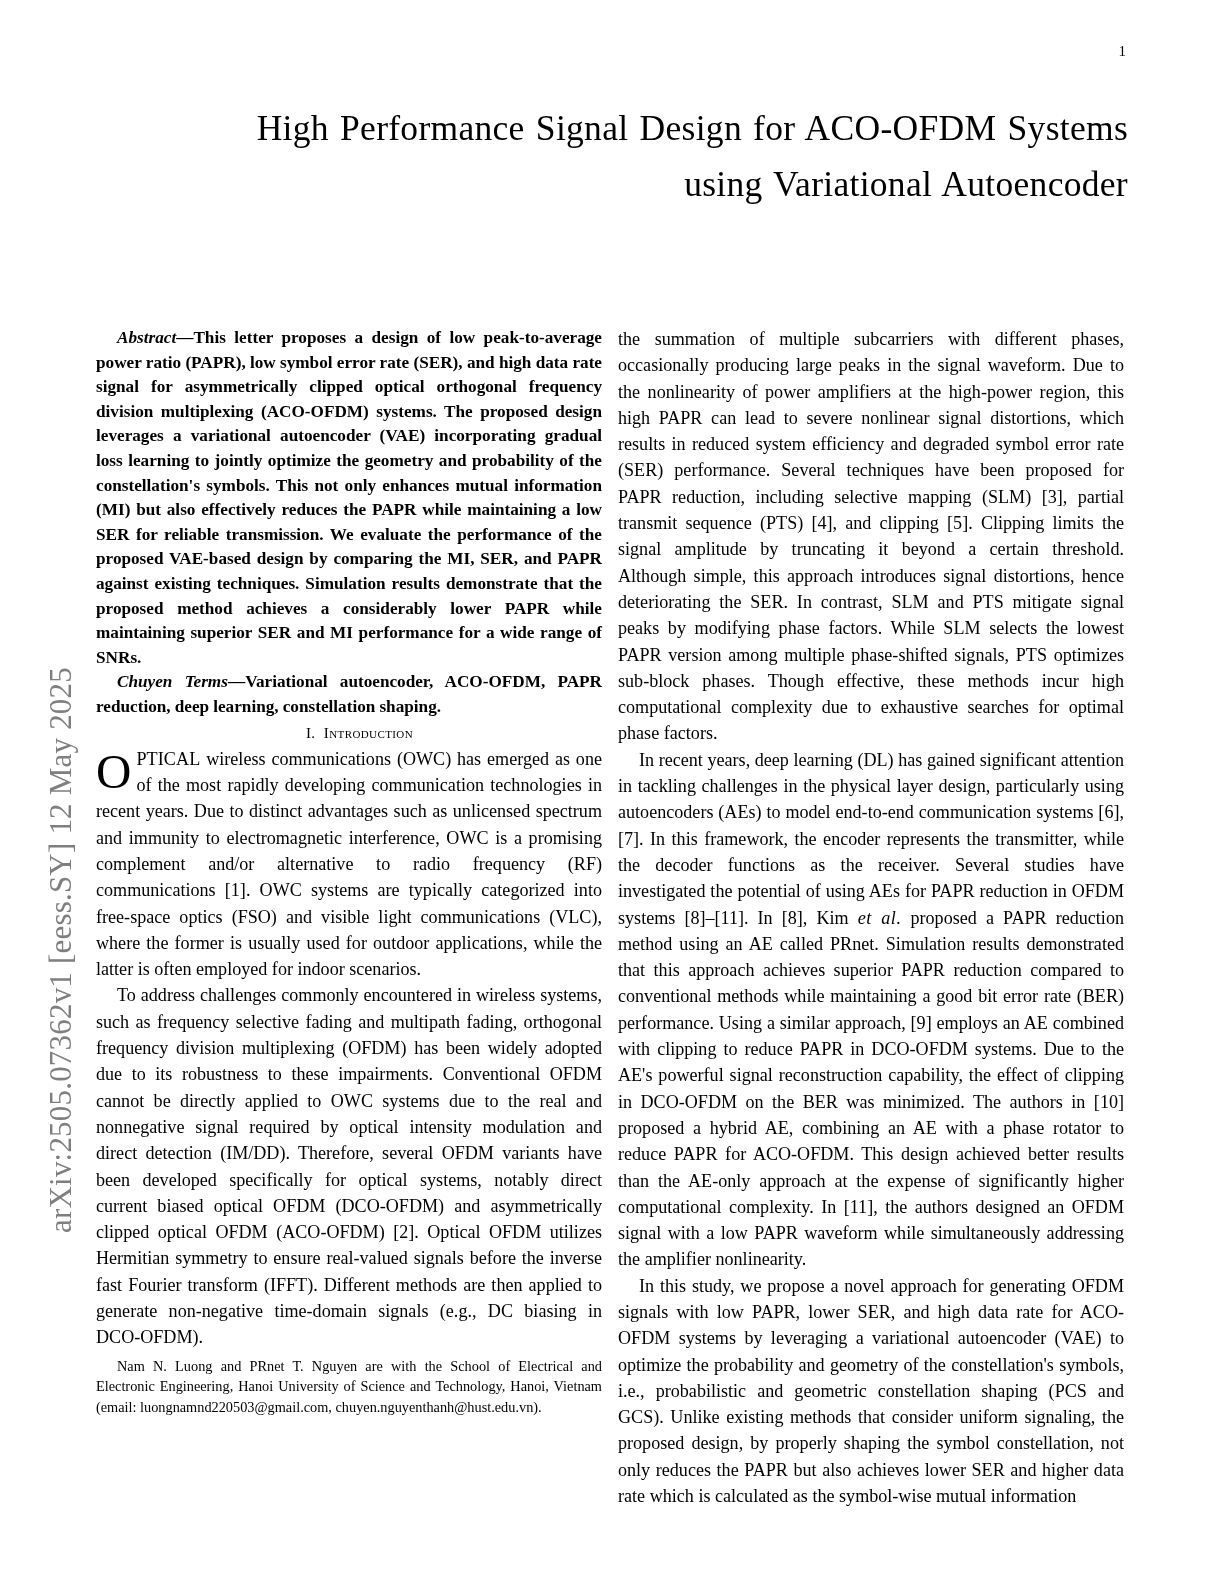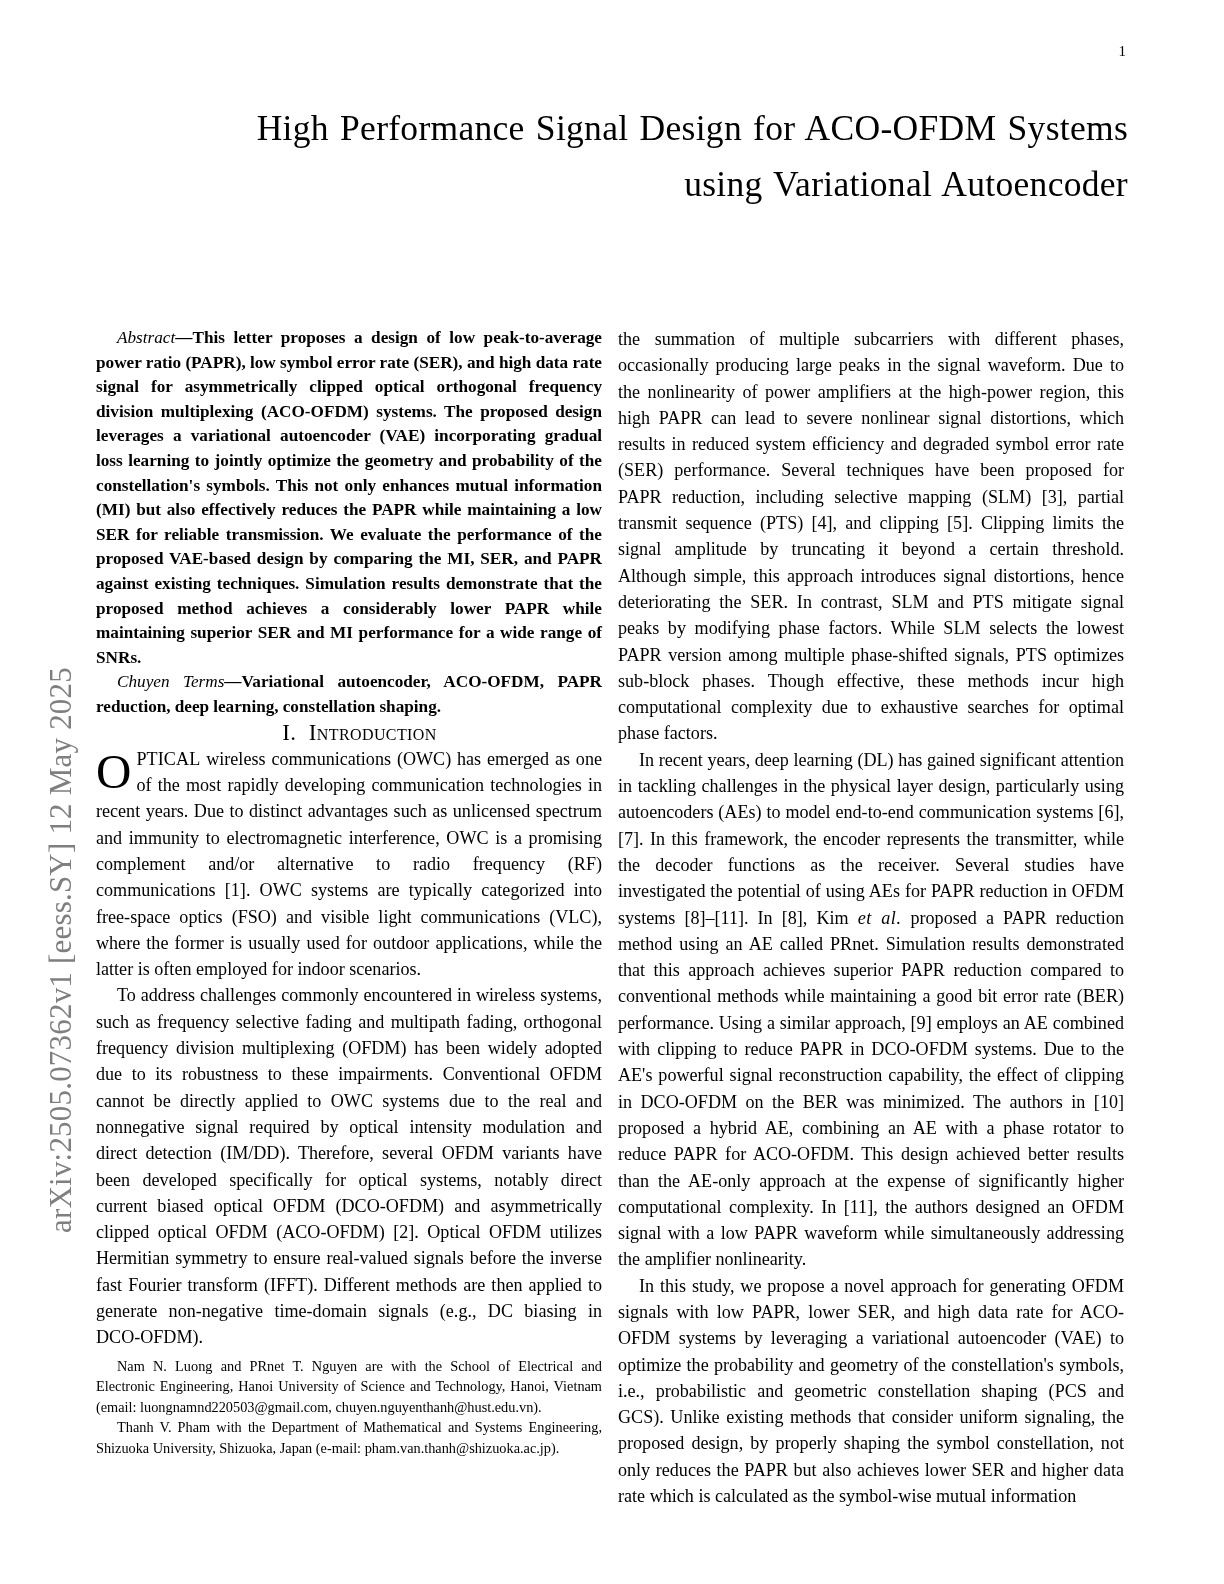--- a/index.html
+++ b/index.html
@@ -96,29 +96,29 @@
     font-size: 17.2px;
     line-height: 24.6px;
     text-indent: 21px;
     margin: 0;
     text-align: justify;
     word-spacing: -0.2px;
   }
   .index-terms { margin-top: 14px; }
   .abstract .lead, .index-terms .lead {
     font-style: italic;
-    font-weight: normal;
+    font-weight: bold;
   }
 
   
   .section-head {
     margin: 22px 0 3px 0;
     text-align: center;
     text-indent: 0;
-    font-size: 23px;
+    font-size: 15px;
     font-variant: small-caps;
     letter-spacing: 0.4px;
     font-weight: normal;
   }
   .section-head .numeral { font-variant: normal; }
 
   
   .dropcap-para {
     text-indent: 0 !important;
     position: relative;
@@ -188,16 +188,15 @@
     <p class="noindent">the summation of multiple subcarriers with different phases, occasionally producing large peaks in the signal waveform. Due to the nonlinearity of power amplifiers at the high-power region, this high PAPR can lead to severe nonlinear signal distortions, which results in reduced system efficiency and degraded symbol error rate (SER) performance. Several techniques have been proposed for PAPR reduction, including selective mapping (SLM) [3], partial transmit sequence (PTS) [4], and clipping [5]. Clipping limits the signal amplitude by truncating it beyond a certain threshold. Although simple, this approach introduces signal distortions, hence deteriorating the SER. In contrast, SLM and PTS mitigate signal peaks by modifying phase factors. While SLM selects the lowest PAPR version among multiple phase-shifted signals, PTS optimizes sub-block phases. Though effective, these methods incur high computational complexity due to exhaustive searches for optimal phase factors.</p>
 
     <p><span>In recent years, deep learning (DL) has gained significant attention in tackling challenges in the physical layer design, particularly using autoencoders (AEs) to model end-to-end communication systems [6], [7]. In this framework, the encoder represents the transmitter, while the decoder functions as the receiver. Several studies have investigated the potential of using AEs for PAPR reduction in OFDM systems [8]–[11]. In [8], Kim </span><span class="mathit">et al.</span><span> proposed a PAPR reduction method using an AE called PRnet. Simulation results demonstrated that this approach achieves superior PAPR reduction compared to conventional methods while maintaining a good bit error rate (BER) performance. Using a similar approach, [9] employs an AE combined with clipping to reduce PAPR in DCO-OFDM systems. Due to the AE's powerful signal reconstruction capability, the effect of clipping in DCO-OFDM on the BER was minimized. The authors in [10] proposed a hybrid AE, combining an AE with a phase rotator to reduce PAPR for ACO-OFDM. This design achieved better results than the AE-only approach at the expense of significantly higher computational complexity. In [11], the authors designed an OFDM signal with a low PAPR waveform while simultaneously addressing the amplifier nonlinearity.</span></p>
 
     <p>In this study, we propose a novel approach for generating OFDM signals with low PAPR, lower SER, and high data rate for ACO-OFDM systems by leveraging a variational autoencoder (VAE) to optimize the probability and geometry of the constellation's symbols, i.e., probabilistic and geometric constellation shaping (PCS and GCS). Unlike existing methods that consider uniform signaling, the proposed design, by properly shaping the symbol constellation, not only reduces the PAPR but also achieves lower SER and higher data rate which is calculated as the symbol-wise mutual information</p>
 
   </div>
 
   <div class="footnotes">
     <p>Nam N. Luong and PRnet T. Nguyen are with the School of Electrical and Electronic Engineering, Hanoi University of Science and Technology, Hanoi, Vietnam (email: luongnamnd220503@gmail.com, chuyen.nguyenthanh@hust.edu.vn).</p>
-    <p>Thanh V. Pham with the Department of Mathematical and Systems Engineering, Shizuoka University, Shizuoka, Japan (e-mail: pham.van.thanh@shizuoka.ac.jp).</p>
   </div>
 
 </div>
 
 </body></html>

